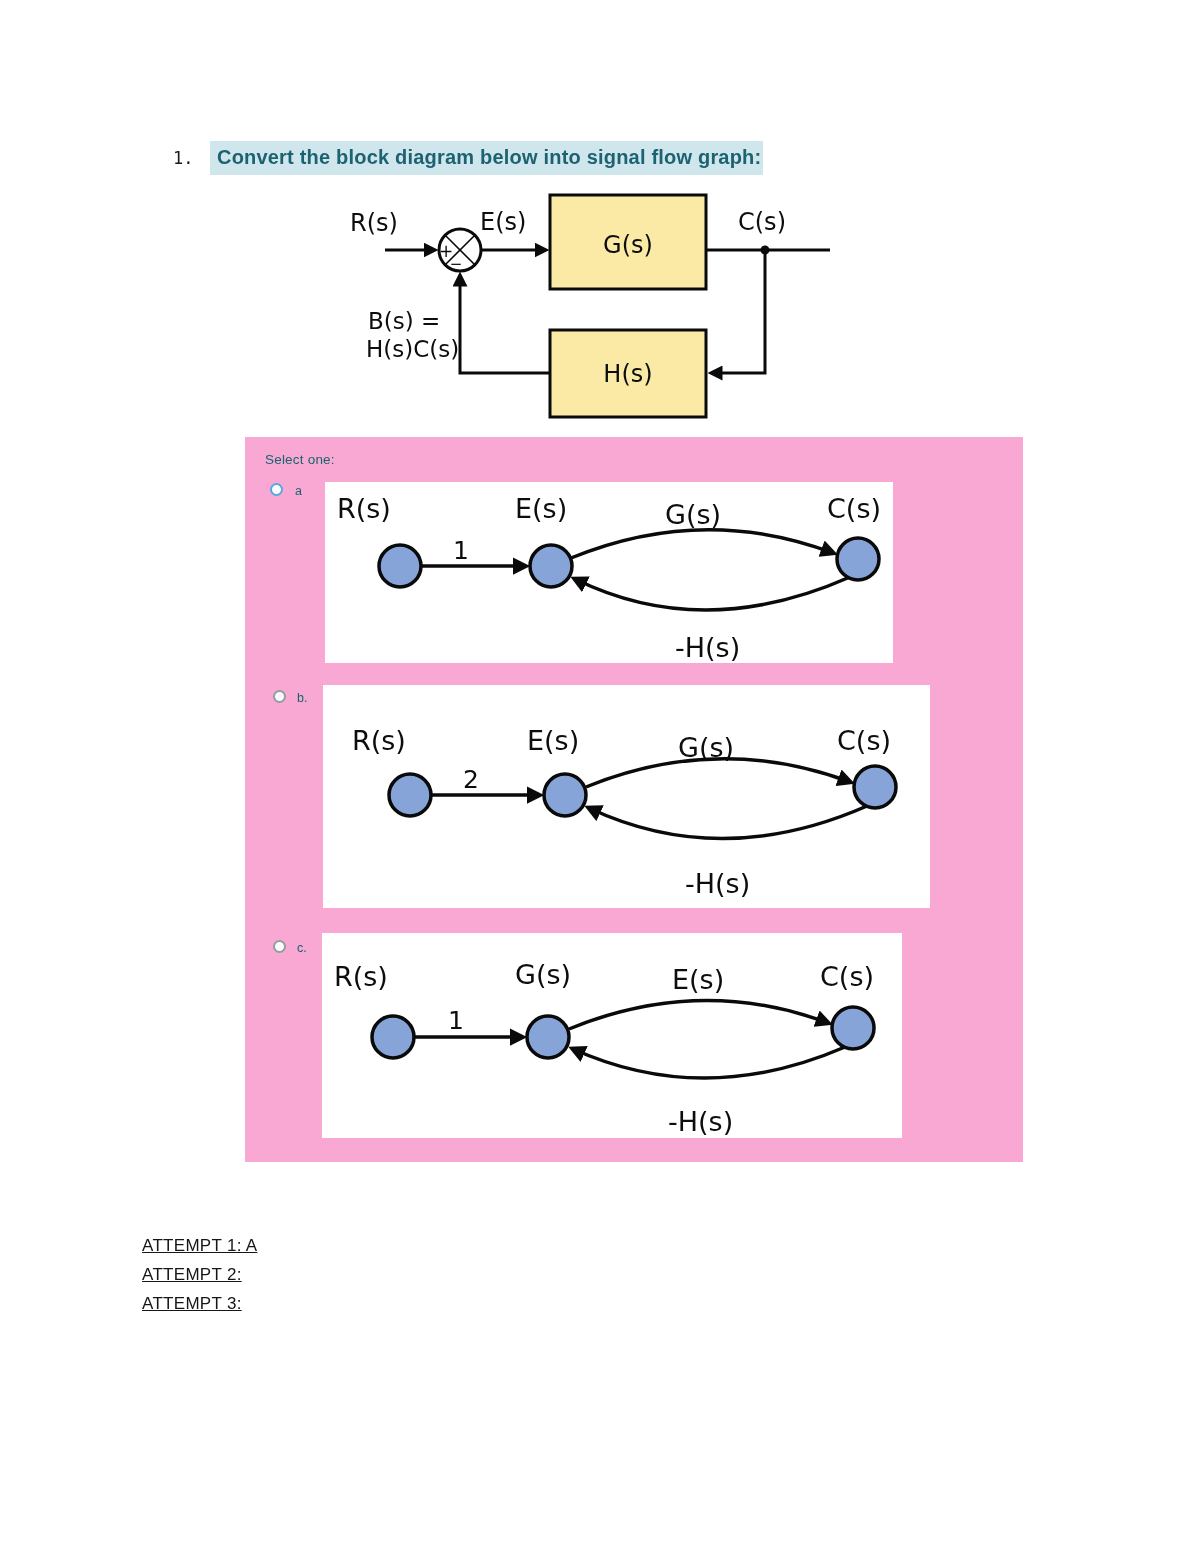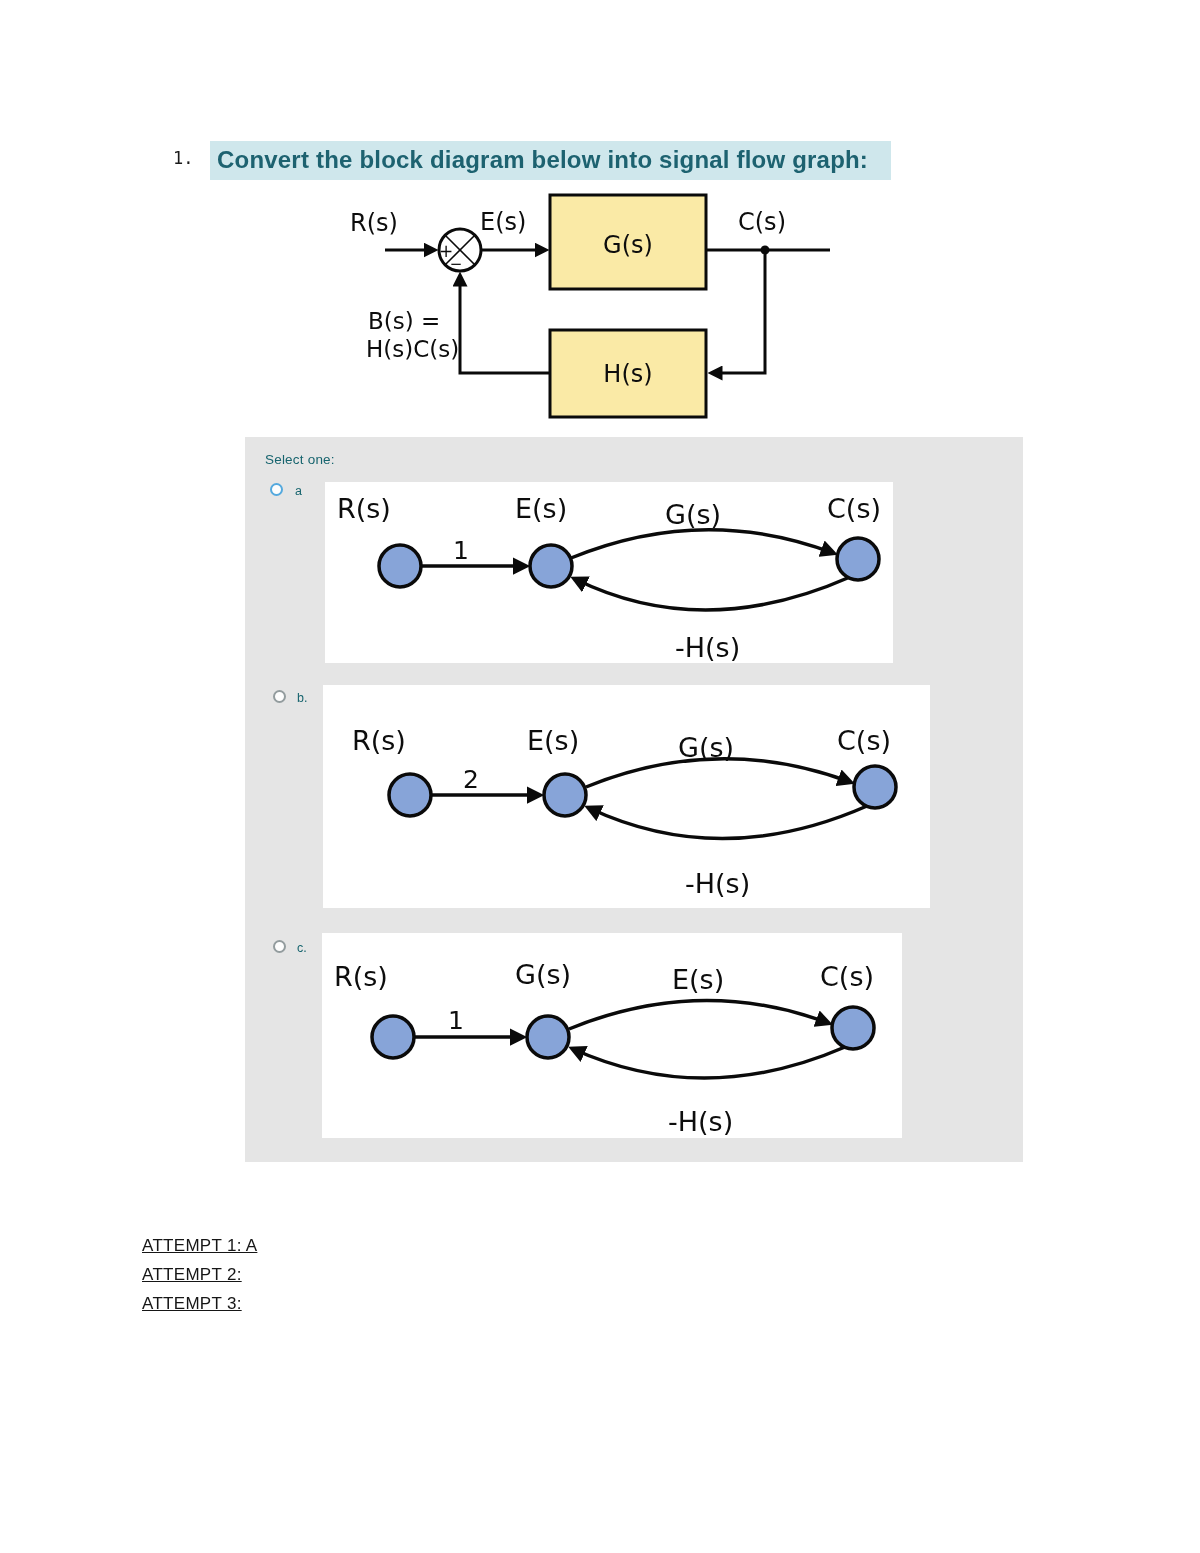--- a/index.html
+++ b/index.html
@@ -15,35 +15,35 @@
   
   .q-number{
     left:173px;top:148px;
     font-family:"DejaVu Sans Mono","Liberation Mono",monospace;
     font-size:17px;color:#1a1a1a;
   }
   .q-title{
     left:210px;top:141px;
     background:#cfe7ec;
     color:#1d6270;
-    font-size:24px;font-weight:bold;
-    padding:5px 23px 6px 7px;
+    font-size:20px;font-weight:bold;
+    padding:5px 2px 6px 7px;
     letter-spacing:0.2px;
   }
 
   
   .bd-svg{left:300px;top:185px;}
   .bd-text{font-family:"DejaVu Sans",sans-serif;font-size:24px;fill:#0d0d0d;}
   .bd-small{font-family:"DejaVu Sans",sans-serif;font-size:23px;fill:#0d0d0d;}
   .bd-sign{font-family:"DejaVu Sans",sans-serif;fill:#0d0d0d;}
 
   
   .panel{
     left:245px;top:437px;width:778px;height:725px;
-    background:#e5e5e5;
+    background:#f9a8d4;
   }
   .select-prompt{
     left:20px;top:15px;
     color:#17646e;font-size:13.5px;letter-spacing:0.2px;
   }
   .radio{
     width:13px;height:13px;border-radius:50%;
     background:#fdfdfd;border:2px solid #939c9e;
     box-sizing:border-box;
   }

